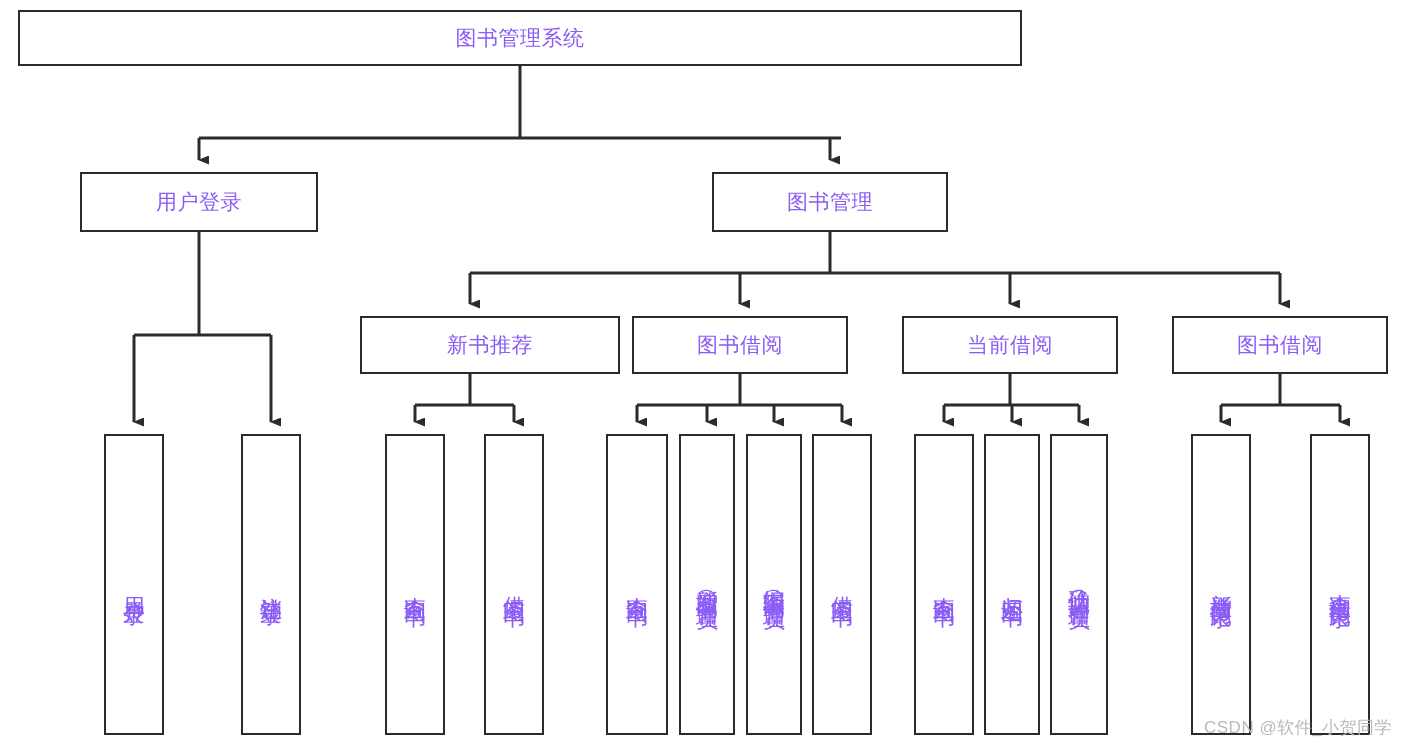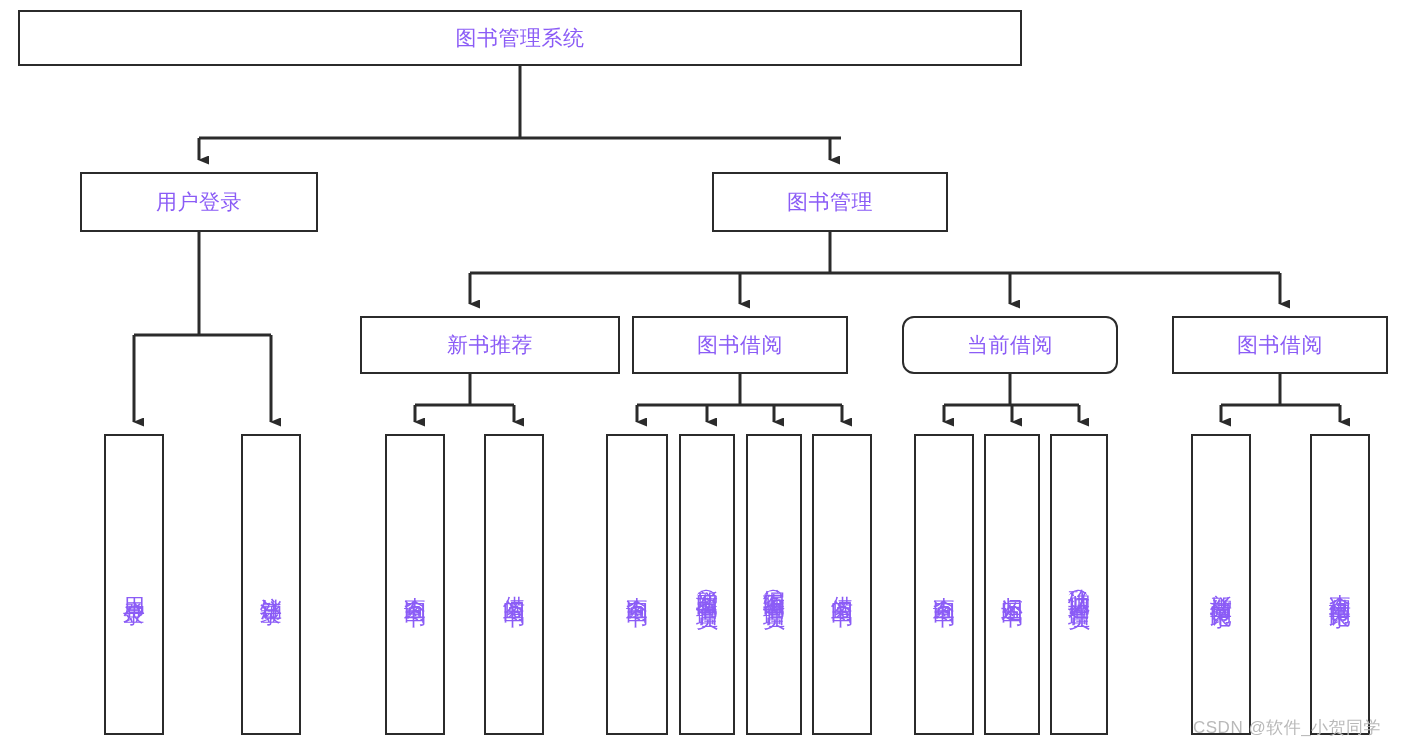--- a/index.html
+++ b/index.html
@@ -131,21 +131,21 @@
   <div class="node horizontal" style="left:712px; top:172px; width:236px; height:60px;align-items:center;">
     <span class="node-label">图书管理</span>
   </div>
 
   <div class="node horizontal" style="left:360px; top:316px; width:260px; height:58px;">
     <span class="node-label">新书推荐</span>
   </div>
   <div class="node horizontal" style="left:632px; top:316px; width:216px; height:58px;">
     <span class="node-label">图书借阅</span>
   </div>
-  <div class="node horizontal" style="left:902px; top:316px; width:216px; height:58px;border-radius:12px;">
+  <div class="node horizontal" style="left:902px; top:316px; width:216px; height:58px;">
     <span class="node-label">当前借阅</span>
   </div>
   <div class="node horizontal" style="left:1172px; top:316px; width:216px; height:58px;">
     <span class="node-label">图书借阅</span>
   </div>
 
   <div class="node vertical" style="left:104px; top:434px; width:60px; height:301px;">
     <span class="node-label">用户登录</span>
   </div>
   <div class="node vertical" style="left:241px; top:434px; width:60px; height:301px;">
@@ -182,15 +182,15 @@
     <span class="node-label">确认归还（管理员）</span>
   </div>
 
   <div class="node vertical" style="left:1191px; top:434px; width:60px; height:301px;">
     <span class="node-label">新增借阅记录</span>
   </div>
   <div class="node vertical" style="left:1310px; top:434px; width:60px; height:301px;">
     <span class="node-label">查询借阅记录</span>
   </div>
 
-  <div class="watermark" style="left:1193px; top:716px;">CSDN @软件_小贺同学</div>
+  <div class="watermark" style="left:1193px; top:716px;padding-left:11px;">CSDN @软件_小贺同学</div>
 
 </div>
 
 </body></html>

